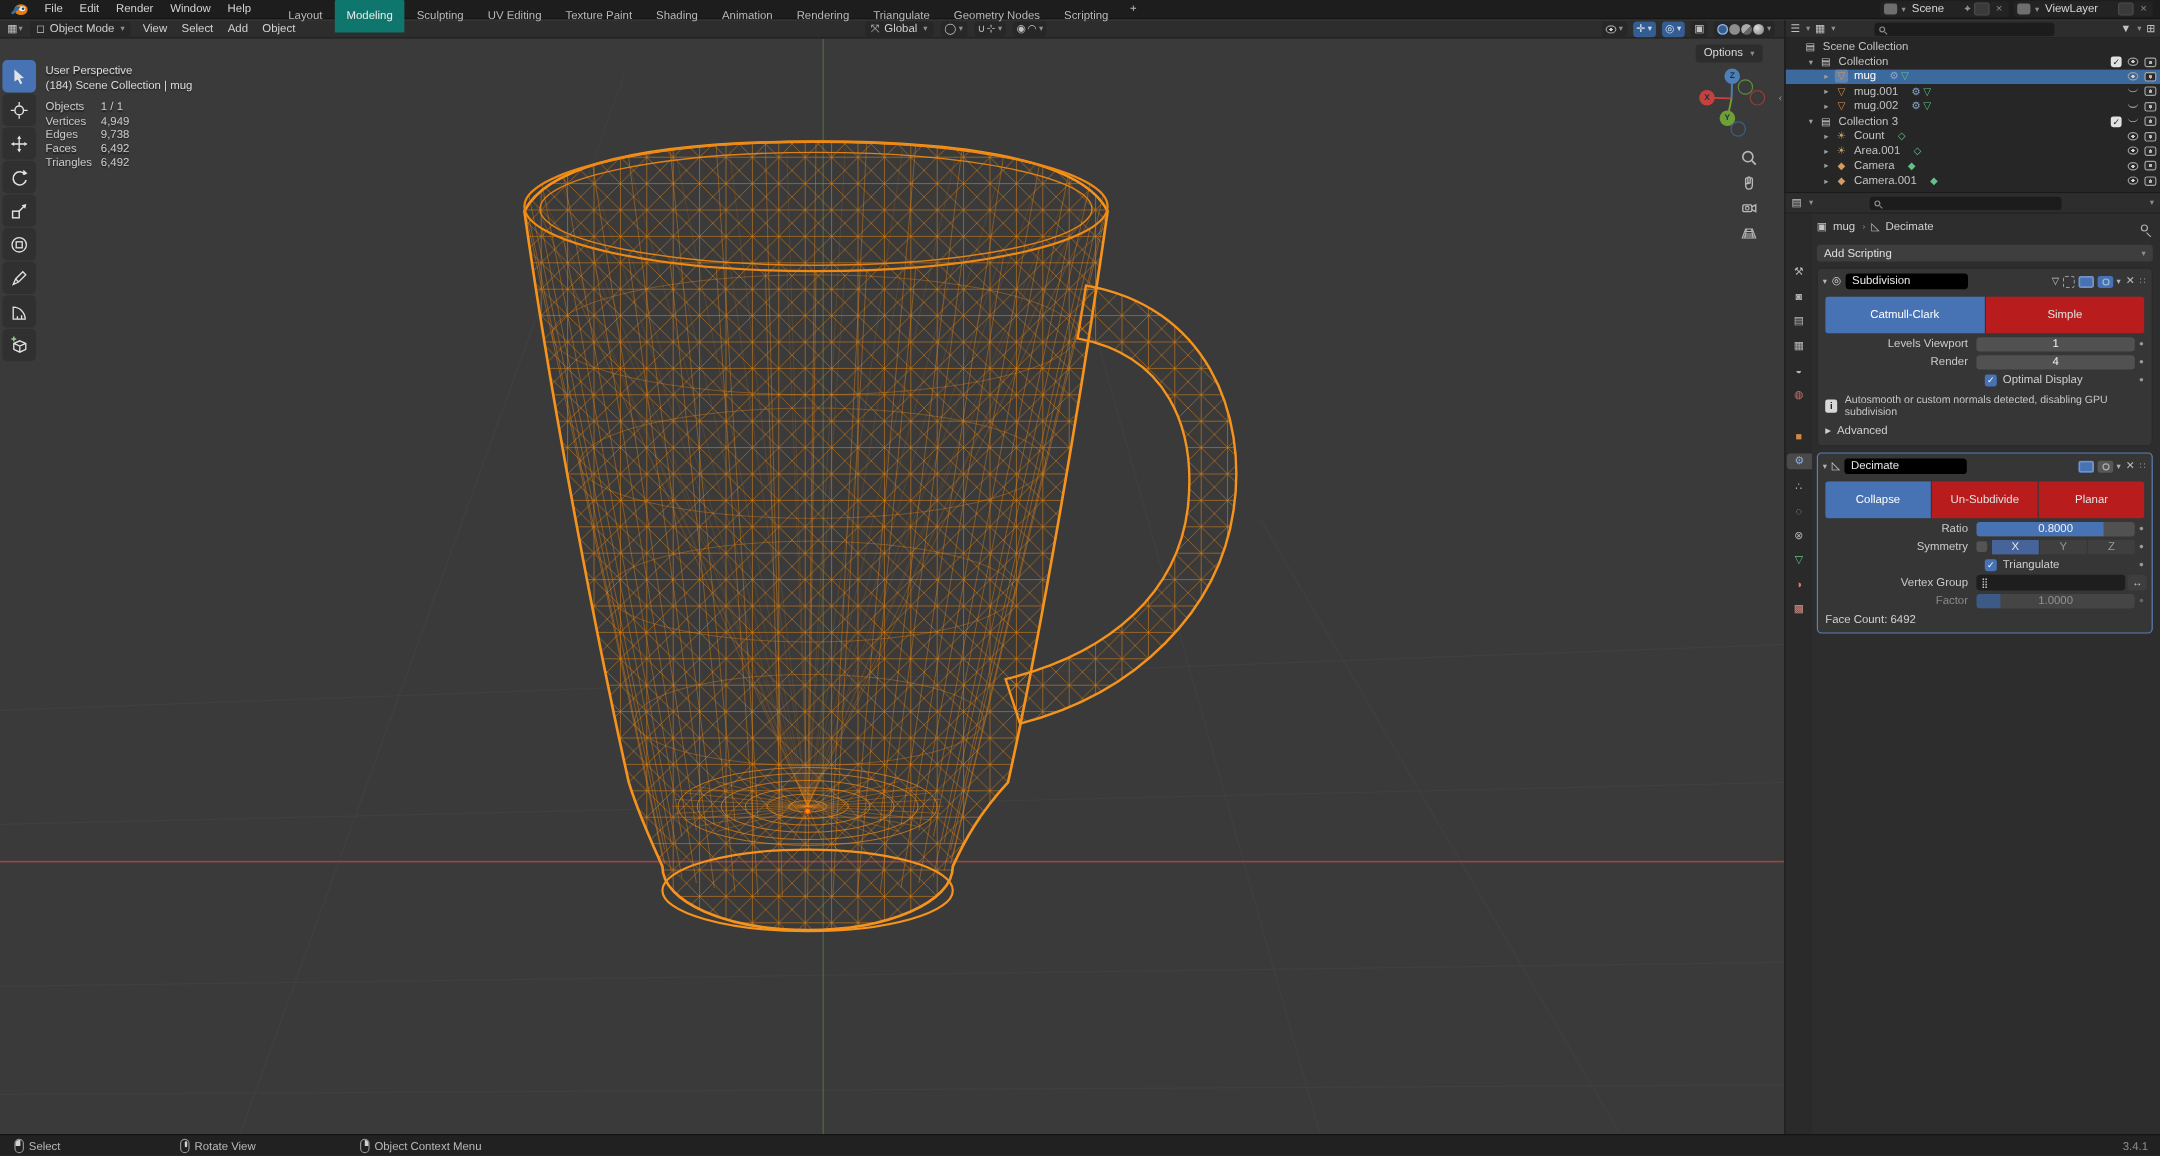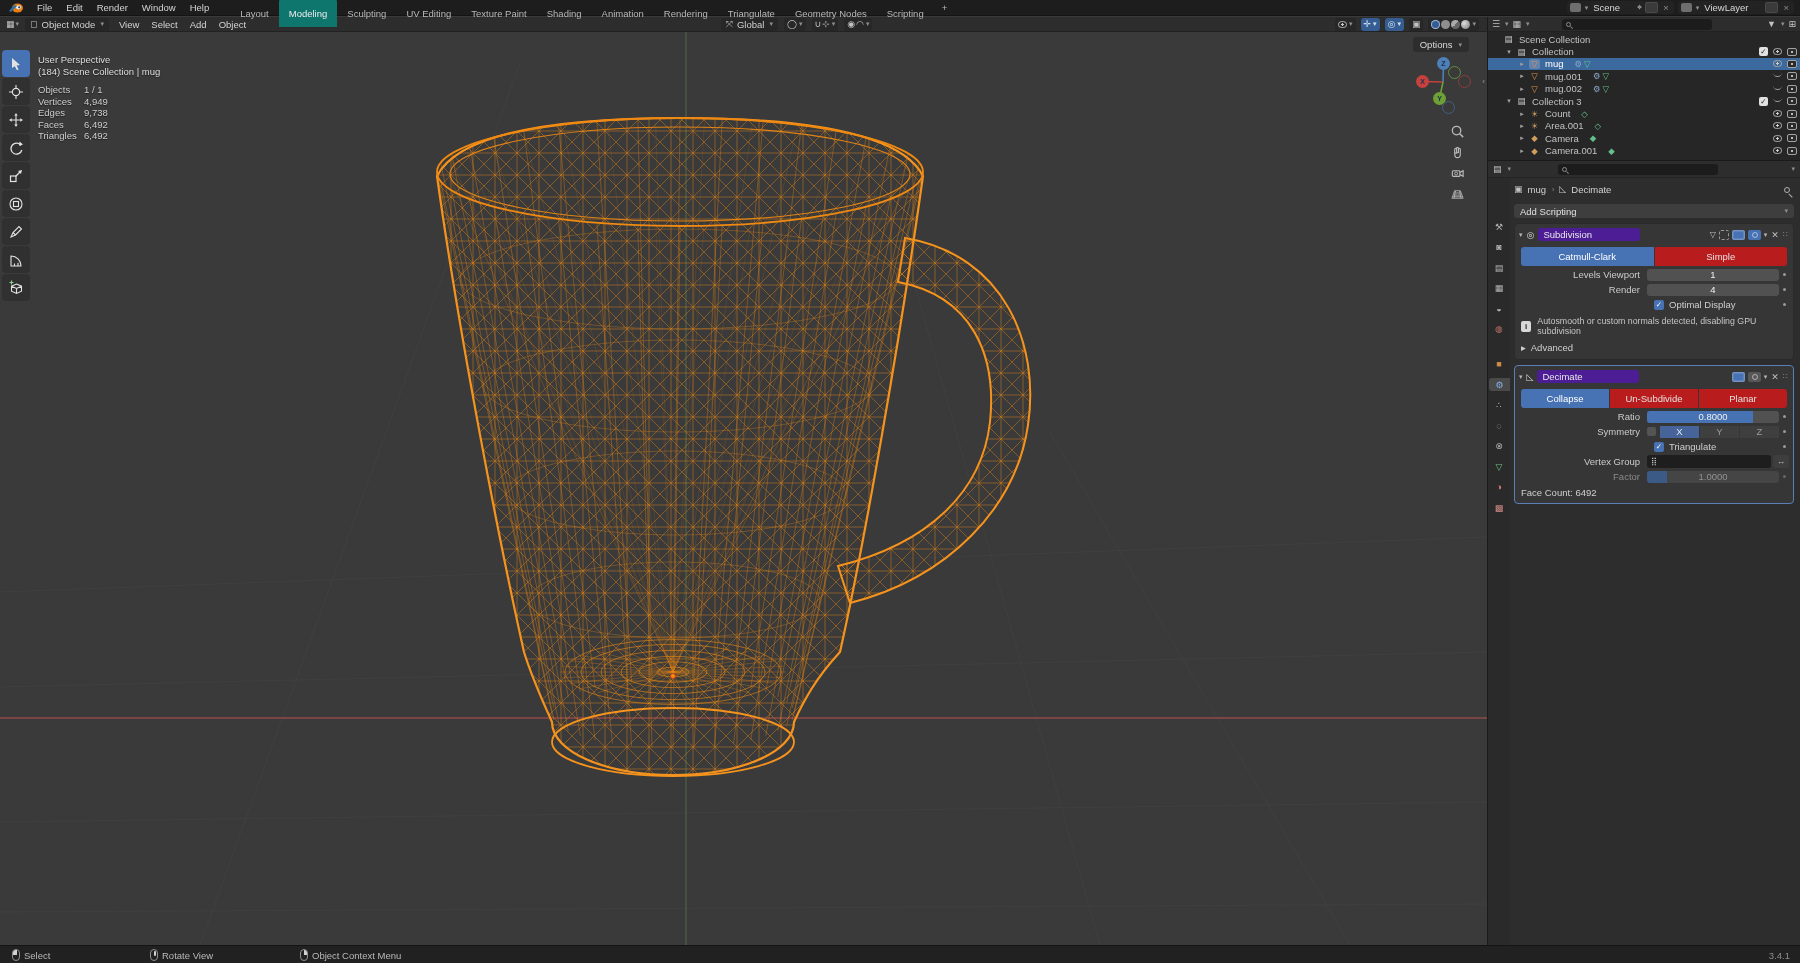--- a/index.html
+++ b/index.html
@@ -94,31 +94,31 @@
   #breadcrumb{display:flex;align-items:center;gap:5px;height:17px;color:#d2d2d2}
   #breadcrumb .pin{margin-left:auto;width:6px;height:6px;border:1.4px solid #b0b0b0;border-radius:50%;position:relative;margin-right:4px}
   #breadcrumb .pin::after{content:"";position:absolute;left:5px;top:5px;width:1.4px;height:5px;background:#b0b0b0;transform:rotate(-45deg)}
   #add-modifier{margin-top:6px;height:14px;background:#3e3e3e;border-radius:3px;display:flex;align-items:center;padding:0 6px;color:#e0e0e0}
   #add-modifier .chev{margin-left:auto}
   .panel{margin-top:5px;background:var(--bg-panel);border-radius:4px;border:1px solid #2a2a2a;padding:3px 4px 5px}
   .panel.activebrd{border:1px solid #5b7fb5}
   .phead{display:flex;align-items:center;gap:4px;height:15px}
   .phead .pchev{color:#b5b5b5;font-size:7px}
   .phead .picn{color:#d8d8d8;font-size:9px}
-  .pname{background:#4c1d95;border-radius:3px;height:13px;flex:0 0 102px;display:flex;align-items:center;padding:0 5px;color:#e8e8e8}
+  .pname{background:#000000;border-radius:3px;height:13px;flex:0 0 102px;display:flex;align-items:center;padding:0 5px;color:#e8e8e8}
   .phicons{margin-left:auto;display:flex;align-items:center;gap:3px}
   .ph-funnel{color:#c0c0c0;font-size:8px}
   .ph-cage{width:10px;height:10px;border:1px dashed #9a9a9a;border-radius:2px}
   .ph-scr{width:13px;height:10px;border-radius:2px;background:var(--blue);box-shadow:inset 0 0 0 1.5px #ffffff3d}
   .ph-cam{width:13px;height:10px;border-radius:2px;background:var(--blue);position:relative}
   .ph-cam.off{background:#575757}
   .ph-cam::after{content:"";position:absolute;left:4.5px;top:2.5px;width:4px;height:4px;border:1px solid #ffffff82;border-radius:50%}
   .ph-x{color:#bdbdbd;font-size:9px;padding:0 1px}
   .ph-dots{color:#8a8a8a;font-size:8px;letter-spacing:1px}
-  .seg{display:flex;margin:5px 2px 2px;height:19px;border-radius:3px;overflow:hidden;gap:1px}
+  .seg{display:flex;margin:5px 2px 2px;height:31px;border-radius:3px;overflow:hidden;gap:1px}
   .seg span{flex:1;background:#b91c1c;color:#e2e2e2;display:flex;align-items:center;justify-content:center}
   .seg span.on{background:var(--blue);color:#fff}
   .prow{display:flex;align-items:center;height:13px;margin-top:2px}
   .plab{flex:0 0 128px;text-align:right;padding-right:7px;color:#cbcbcb}
   .plab.dim{color:#8a8a8a}
   .pfield{flex:1;background:#515151;border-radius:3px;height:12px;display:flex;align-items:center;justify-content:center;color:#f0f0f0;position:relative;overflow:hidden}
   .pfield .fill{position:absolute;left:0;top:0;bottom:0;background:var(--blue)}
   .pfield .fill.dim{background:#3c5a86}
   .pfield .ftxt{position:relative;z-index:1}
   .pfield.dim{background:#454545;color:#929292}

